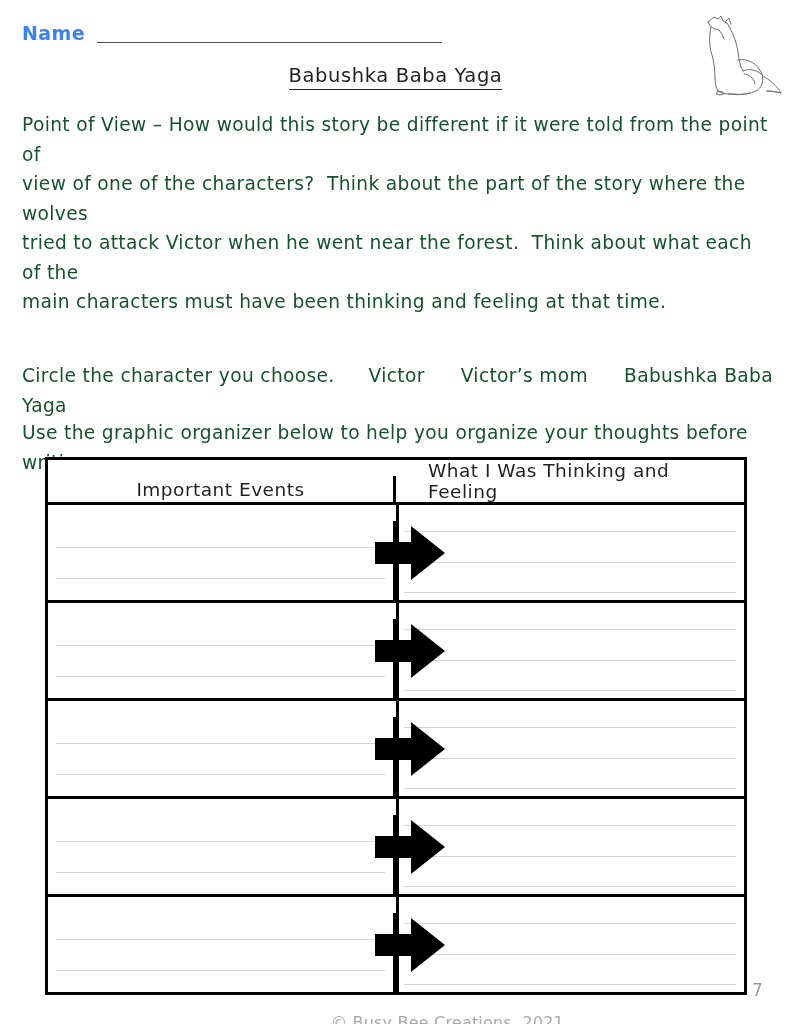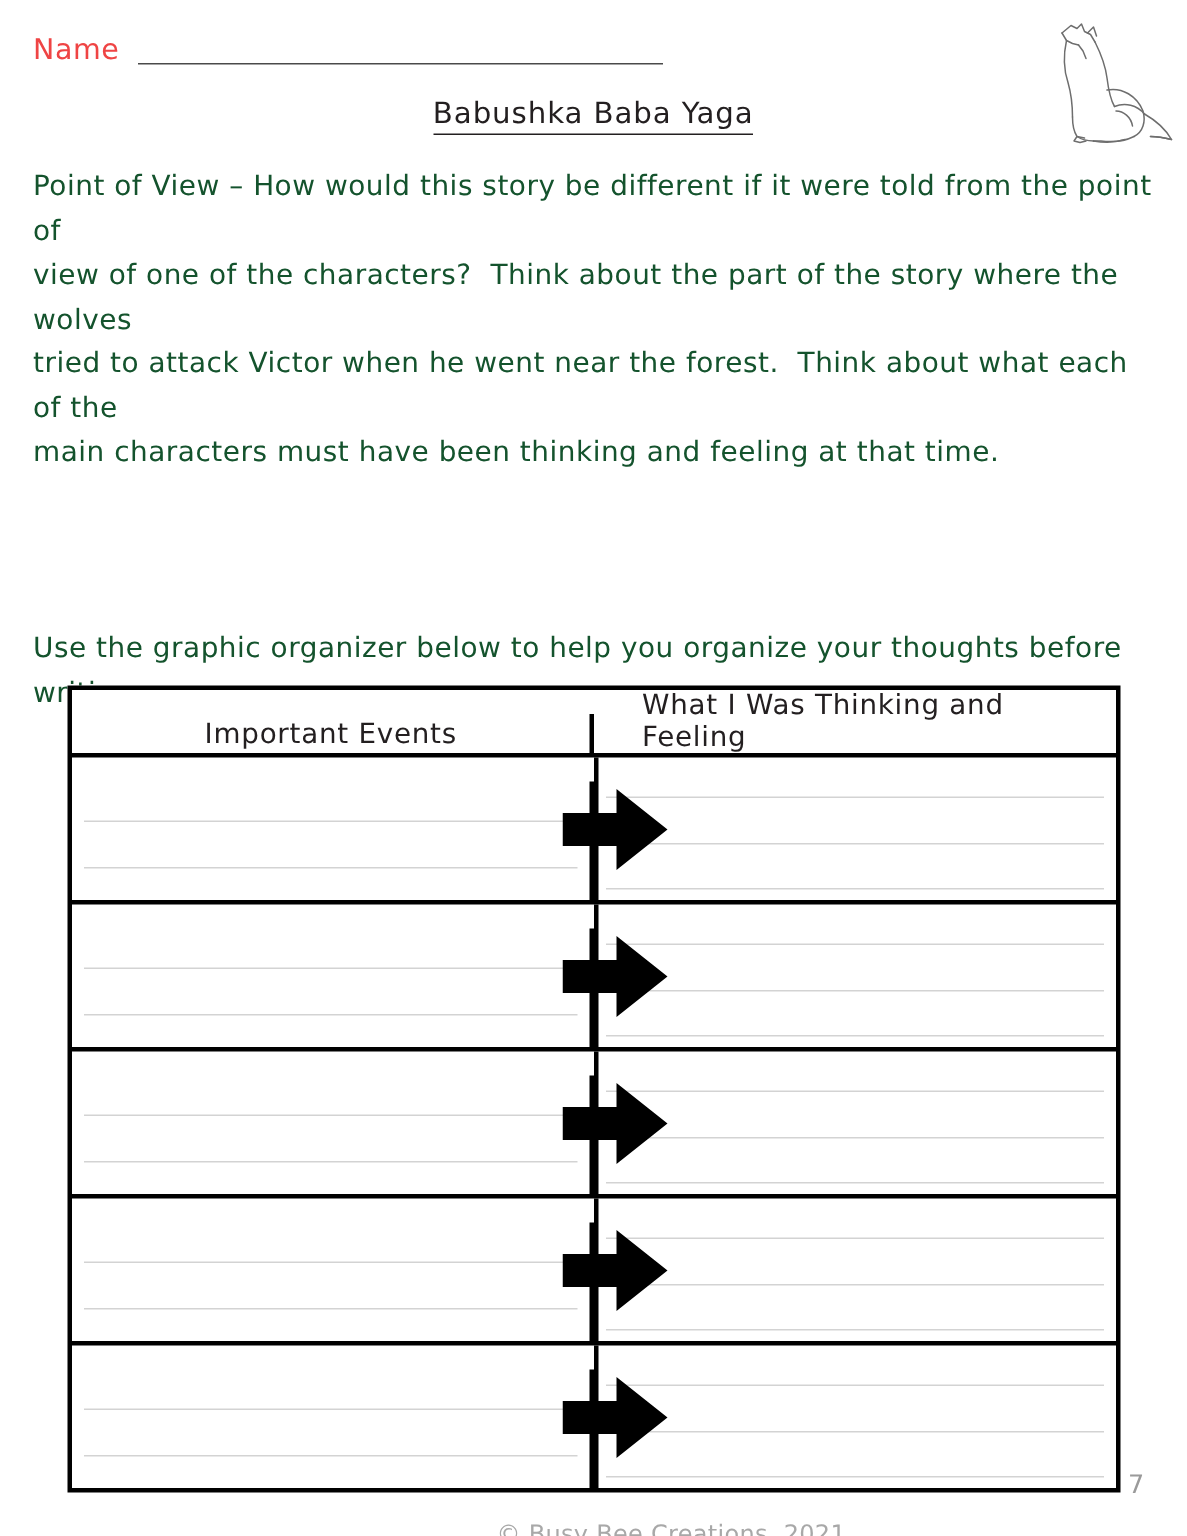--- a/index.html
+++ b/index.html
@@ -22,25 +22,26 @@
   #name-row {
     position: absolute;
     left: 22px;
     top: 24px;
     display: flex;
     align-items: flex-end;
     width: 420px;
   }
   #name-label {
     font-size: 19px;
-    color: #ef4444;
+    color: #3b82f6;
     letter-spacing: 0.4px;
     line-height: 1;
     padding-bottom: 2px;
     white-space: nowrap;
+    font-weight: bold;
   }
   #name-line {
     flex: 1;
     height: 0;
     margin-left: 12px;
     border-bottom: 1.6px solid #4a4a4a;
     margin-bottom: 2px;
   }
 
   #wolf-art {
@@ -231,20 +232,21 @@
 
   <div id="worksheet-title">
     <span>Babushka Baba Yaga</span>
   </div>
 
   <div class="para" id="para-1">Point of View – How would this story be different if it were told from the point of
 view of one of the characters?  Think about the part of the story where the wolves
 tried to attack Victor when he went near the forest.  Think about what each of the
 main characters must have been thinking and feeling at that time.</div>
 
+  <div class="para" id="circle-line"><span>Circle the character you choose.</span><span class="gap-sm"></span><span>Victor</span><span class="gap-md"></span><span>Victor’s mom</span><span class="gap-md"></span><span>Babushka Baba Yaga</span></div>
 
   <div class="para" id="organizer-line">Use the graphic organizer below to help you organize your thoughts before writing.</div>
 
   <div id="organizer">
 
     <div class="org-row" id="org-header">
       <div class="org-cell col-left">Important Events</div>
       <div class="org-cell col-right">What I Was Thinking and Feeling</div>
     </div>
 

